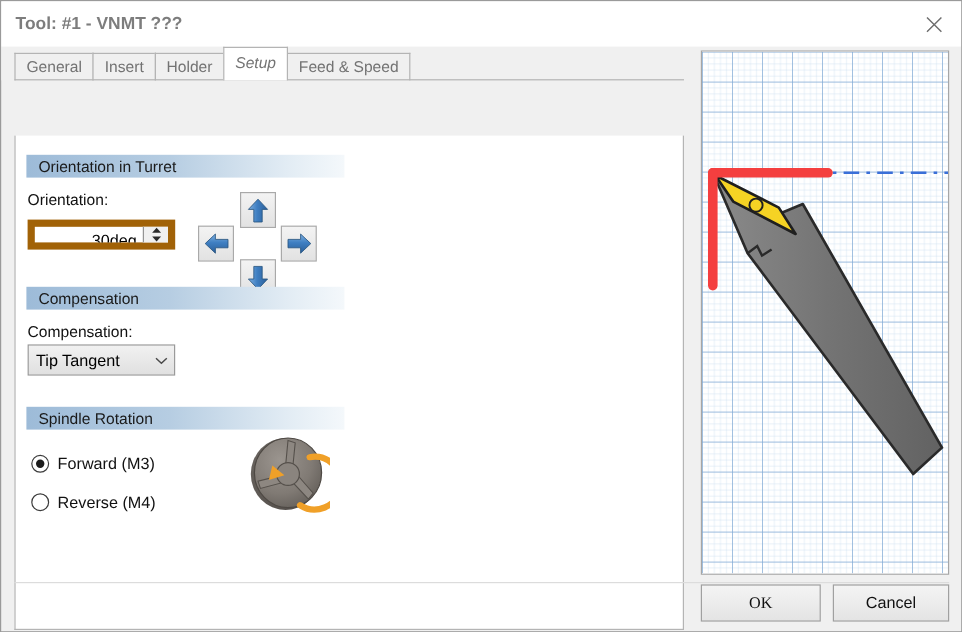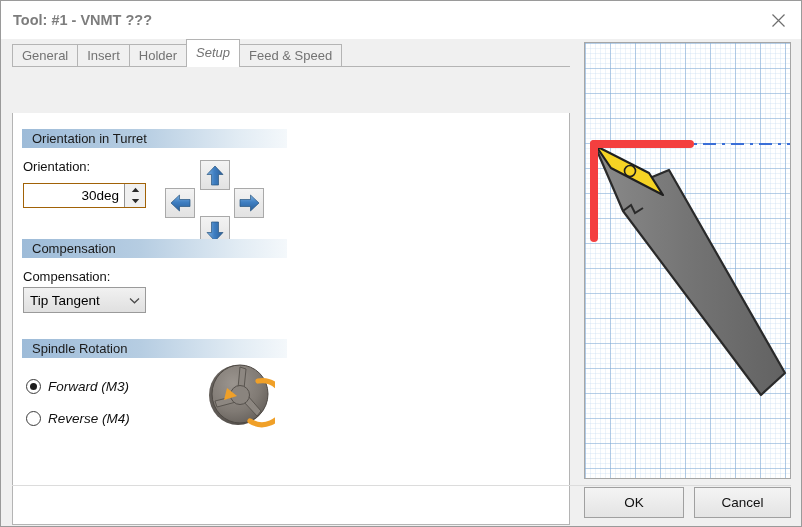--- a/index.html
+++ b/index.html
@@ -106,21 +106,21 @@
     white-space: nowrap;
     text-align: right;
   }
 
   
   #orientation-field {
     position: absolute;
     left: 21px; top: 137px;
     width: 123px; height: 25px;
     background: #ffffff;
-    border: 1px solid #a16207;
+    border: 6px solid #a16207;
     display: flex;
     align-items: stretch;
   }
   #orientation-value {
     flex: 1;
     text-align: right;
     padding-right: 5px;
     line-height: 23px;
     font-size: 13.5px;
     color: #000;
@@ -173,21 +173,20 @@
     width: 22px;
     display: flex; align-items: center; justify-content: center;
   }
 
   
   .radio-row {
     position: absolute;
     display: flex; align-items: flex-end;
     cursor: pointer;
     white-space: nowrap;
-    font-style: italic;
   }
   .radio-mark {
     width: 15px; height: 15px;
     border-radius: 50%;
     border: 1.4px solid #3c3c3c;
     background: #ffffff;
     margin-right: 7px;
     display: flex; align-items: center; justify-content: center;
     flex: none;
   }
@@ -228,21 +227,21 @@
     position: absolute;
     top: 486px;
     height: 31px;
     background: linear-gradient(to bottom, #f4f4f4, #e4e4e4);
     border: 1px solid #a0a0a0;
     font-size: 13.5px;
     color: #111;
     display: flex; align-items: center; justify-content: center;
     cursor: pointer;
   }
-  #ok-button { left: 583px; width: 100px; }
+  #ok-button { left: 583px; width: 100px; font-family: Liberation Serif, serif; }
   #cancel-button { left: 693px; width: 97px; }
 </style>
 </head>
 <body>
 
 <div id="app">
 
   <div id="titlebar">
     <div id="window-title">Tool: #1 - VNMT ???</div>
     <div id="close-button">

